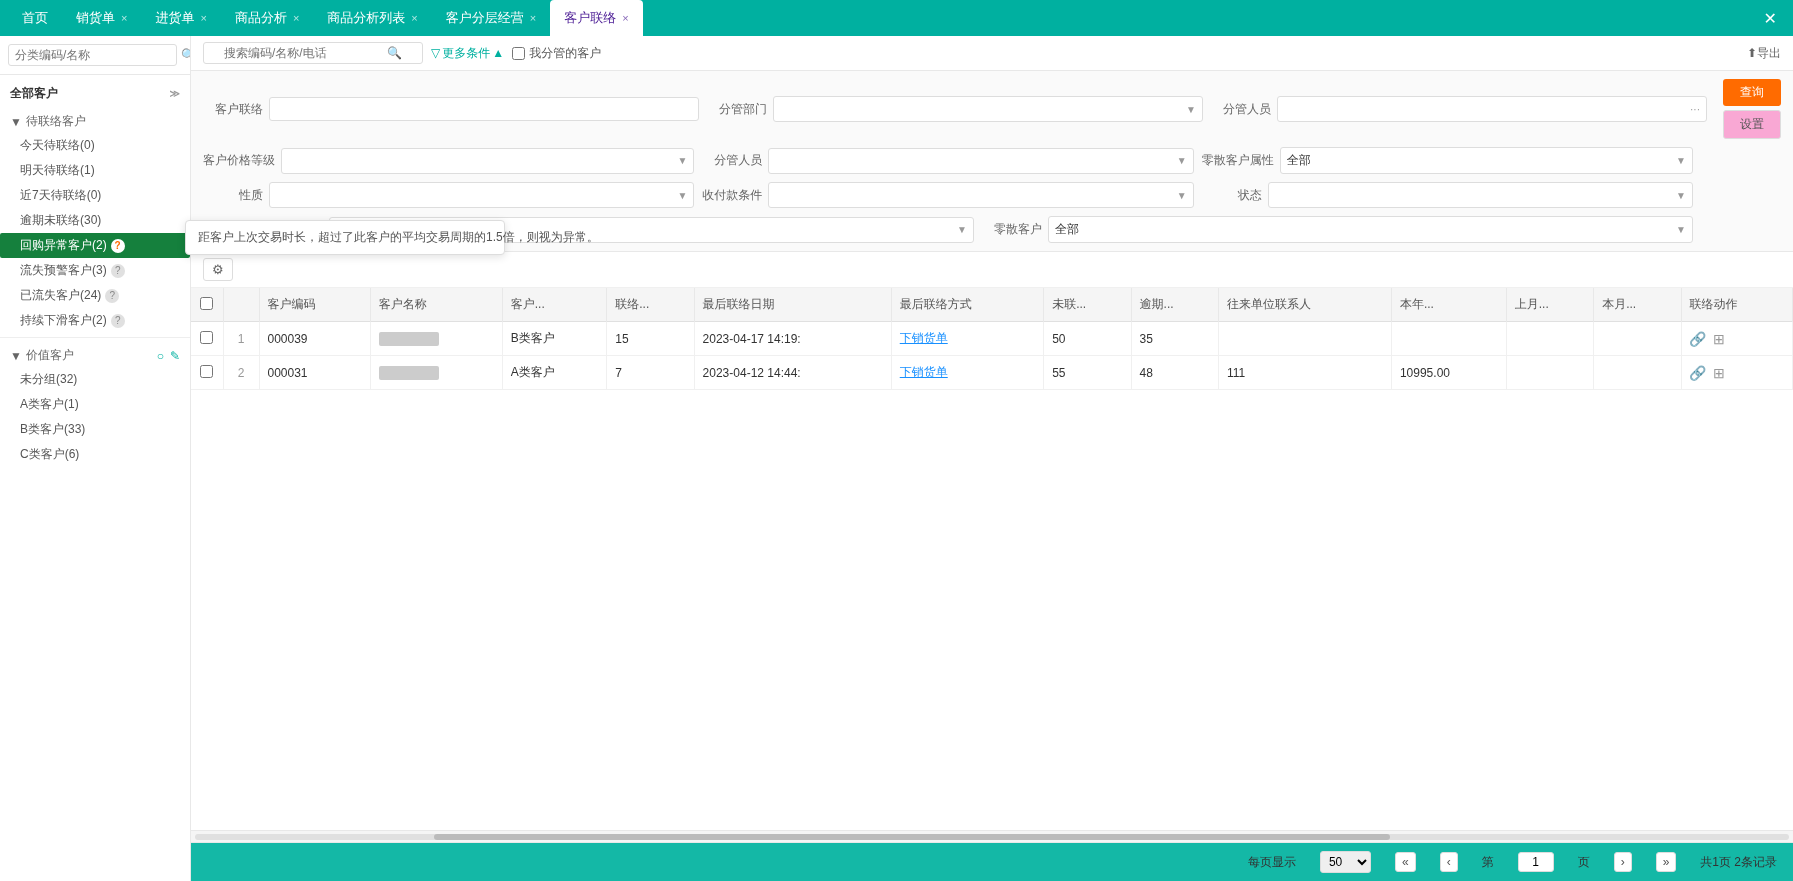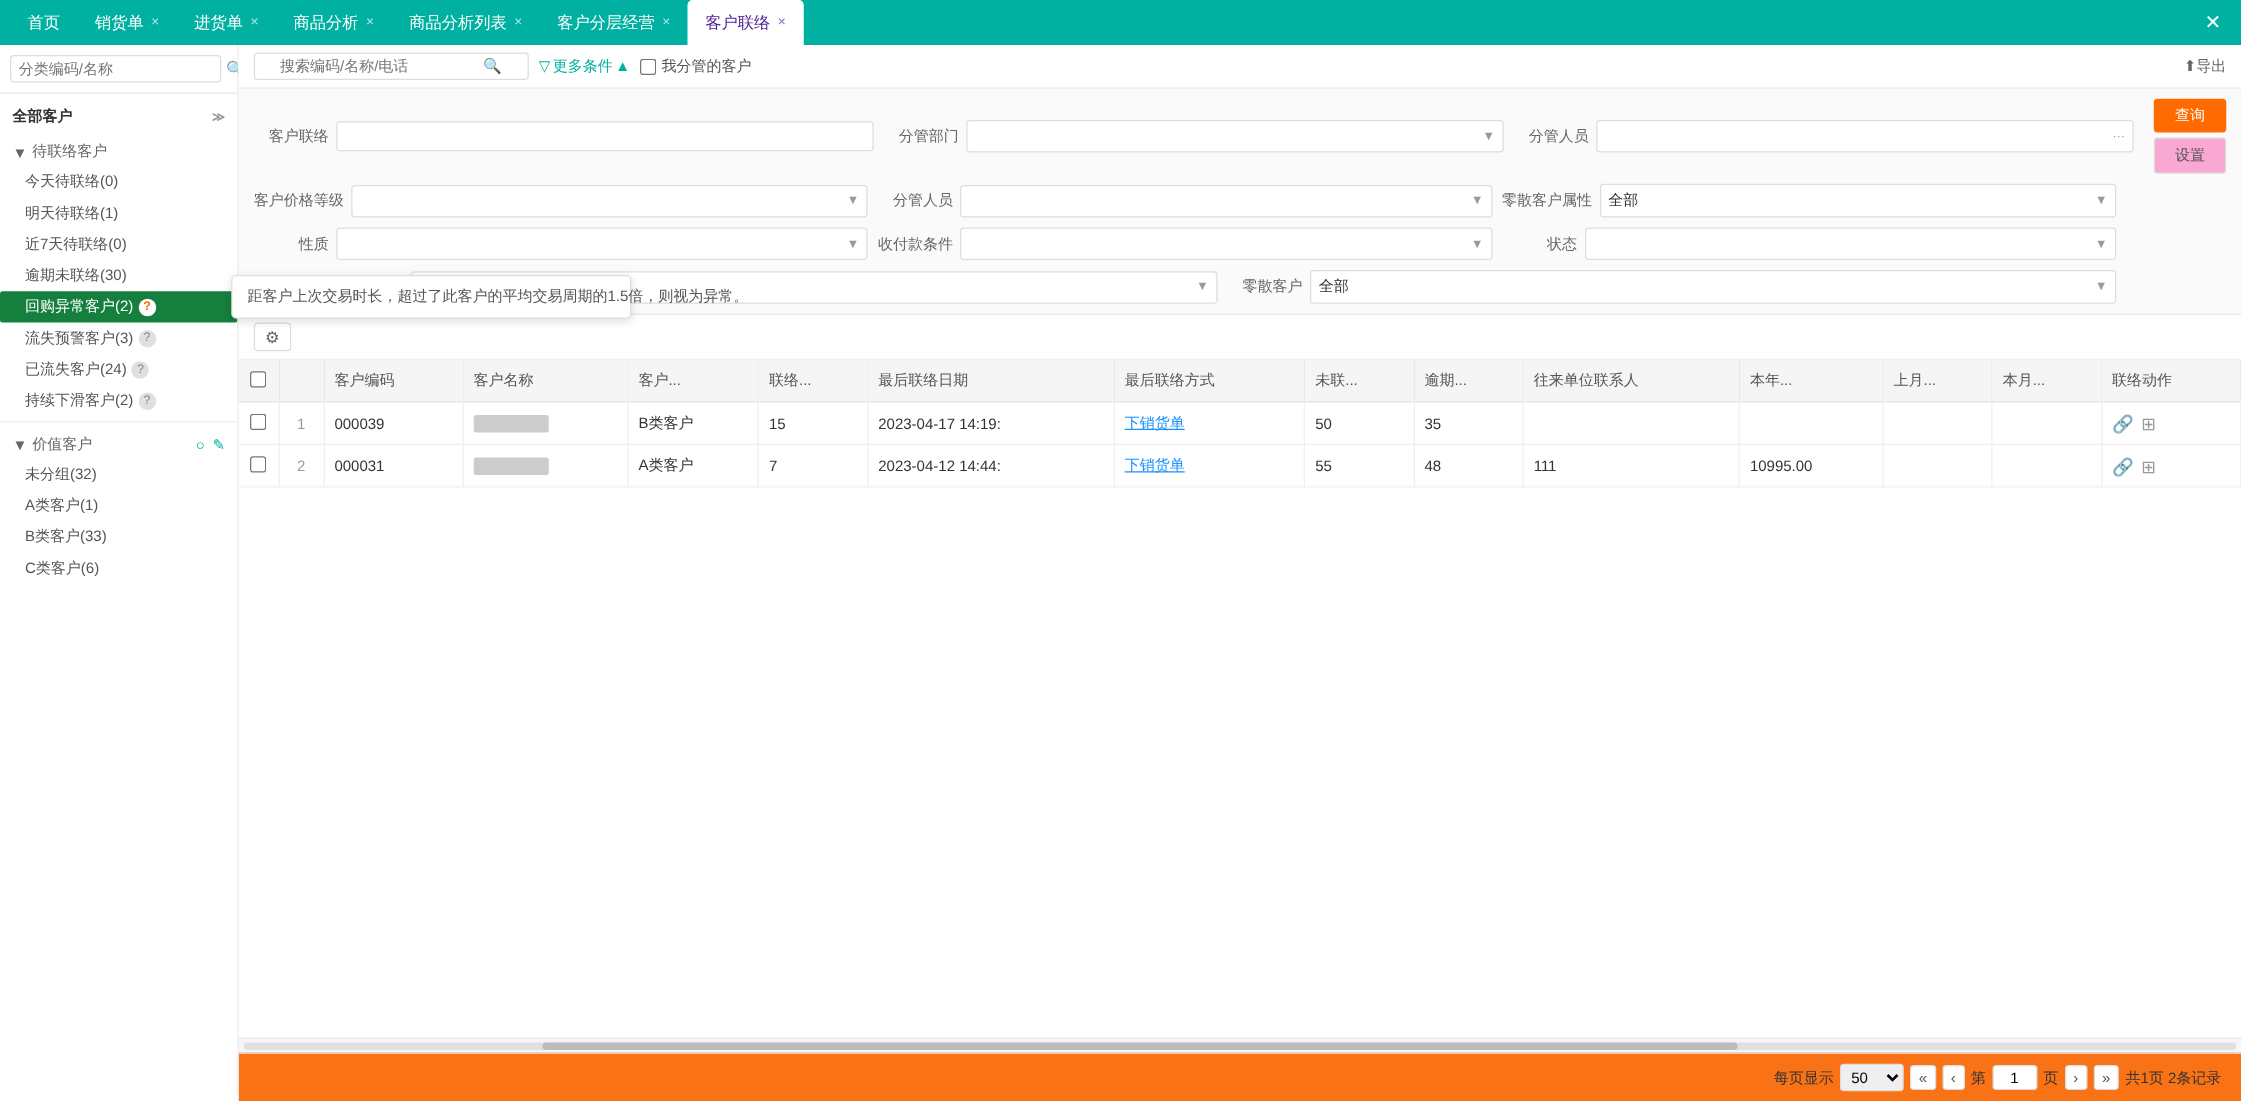--- a/index.html
+++ b/index.html
@@ -166,21 +166,21 @@
       border-bottom: 1px solid #f0f0f0;
     }
     .settings-icon-btn {
       border: 1px solid #ddd; border-radius: 3px; padding: 3px 8px; cursor: pointer; color: #666;
       font-size: 13px;
     }
 
     
     .pagination-bar {
       display: flex; align-items: center; justify-content: flex-end; padding: 8px 16px;
-      border-top: 1px solid #e8e8e8; background: #f97316; gap: 5px; font-size: 12px;
+      border-top: 1px solid #e8e8e8; background: #14b8a6; gap: 24px; font-size: 12px;
     }
     .page-size-select {
       border: 1px solid #ddd; border-radius: 3px; padding: 2px 4px; font-size: 12px;
     }
     .page-btn {
       border: 1px solid #ddd; border-radius: 3px; padding: 2px 6px; cursor: pointer;
       background: #fff; font-size: 12px; color: #555;
     }
     .page-input {
       width: 36px; border: 1px solid #ddd; border-radius: 3px; text-align: center;

